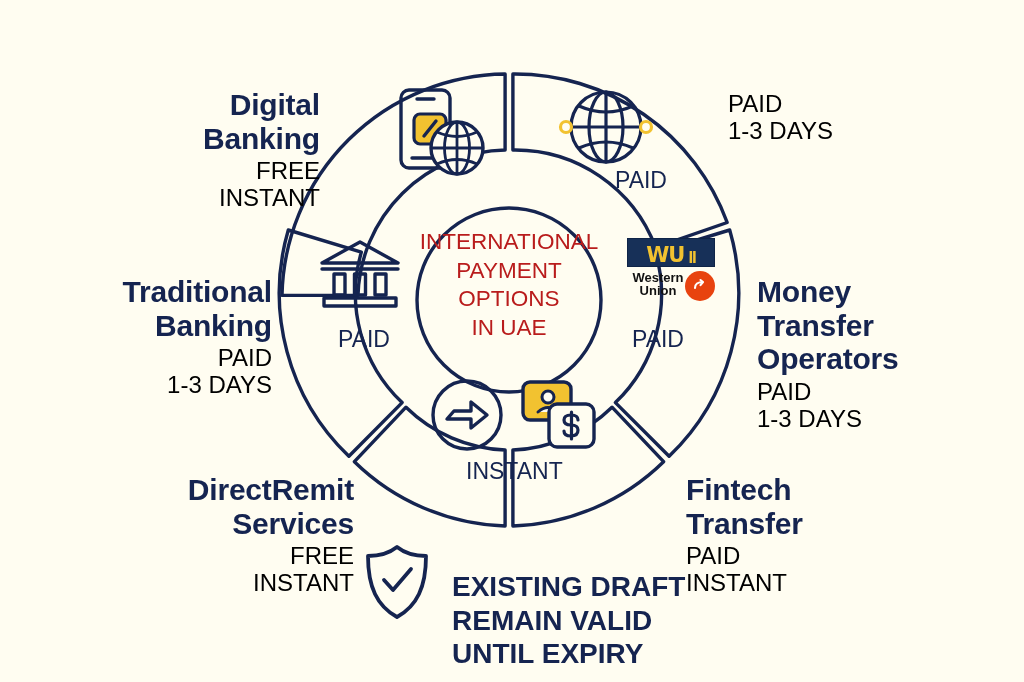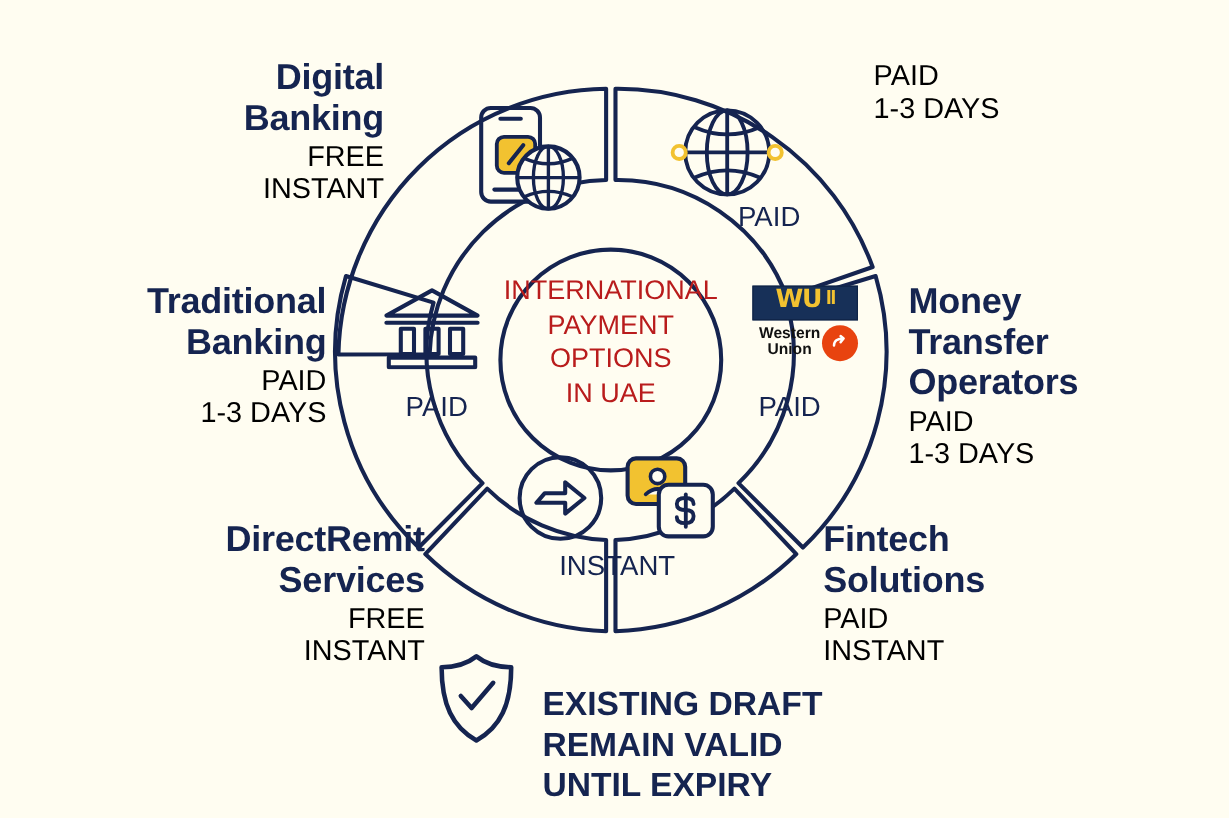--- a/index.html
+++ b/index.html
@@ -18,20 +18,21 @@
   }
   #canvas {
     position: absolute;
     left: 0; top: 0;
     width: 1024px;
     height: 682px;
   }
   .label-block {
     position: absolute;
     line-height: 1.12;
+    margin-top: 40px;
   }
   .label-title {
     font-size: 30px;
     font-weight: bold;
     letter-spacing: -0.2px;
     color: #152450;
     white-space: pre-line;
   }
   .label-meta {
     font-size: 24px;
@@ -76,21 +77,21 @@
   
   .wu-logo {
     position: absolute;
     width: 88px;
   }
   .wu-bar {
     background: #173058;
     border: 1.5px solid #0f2447;
     height: 27px;
     display: flex;
-    align-items: flex-start;
+    align-items: flex-end;
     justify-content: center;
     gap: 4px;
   }
   .wu-bar .wu-main {
     color: #F2C230;
     font-size: 21px;
     font-weight: bold;
     font-family: "DejaVu Sans", sans-serif;
     letter-spacing: -1px;
     line-height: 1;
@@ -194,21 +195,21 @@
 <div class="label-block align-left" style="left:757px; top:235px; width:225px;">
   <div class="label-title">Money
 Transfer
 Operators</div>
   <div class="label-meta">PAID
 1-3 DAYS</div>
 </div>
 
 <div class="label-block align-left" style="left:686px; top:433px; width:210px;">
   <div class="label-title">Fintech
-Solutions</div>
+Transfer</div>
   <div class="label-meta">PAID
 INSTANT</div>
 </div>
 
 <div class="label-block align-right" style="left:130px; top:433px; width:224px;">
   <div class="label-title">DirectRemit
 Services</div>
   <div class="label-meta">FREE
 INSTANT</div>
 </div>

